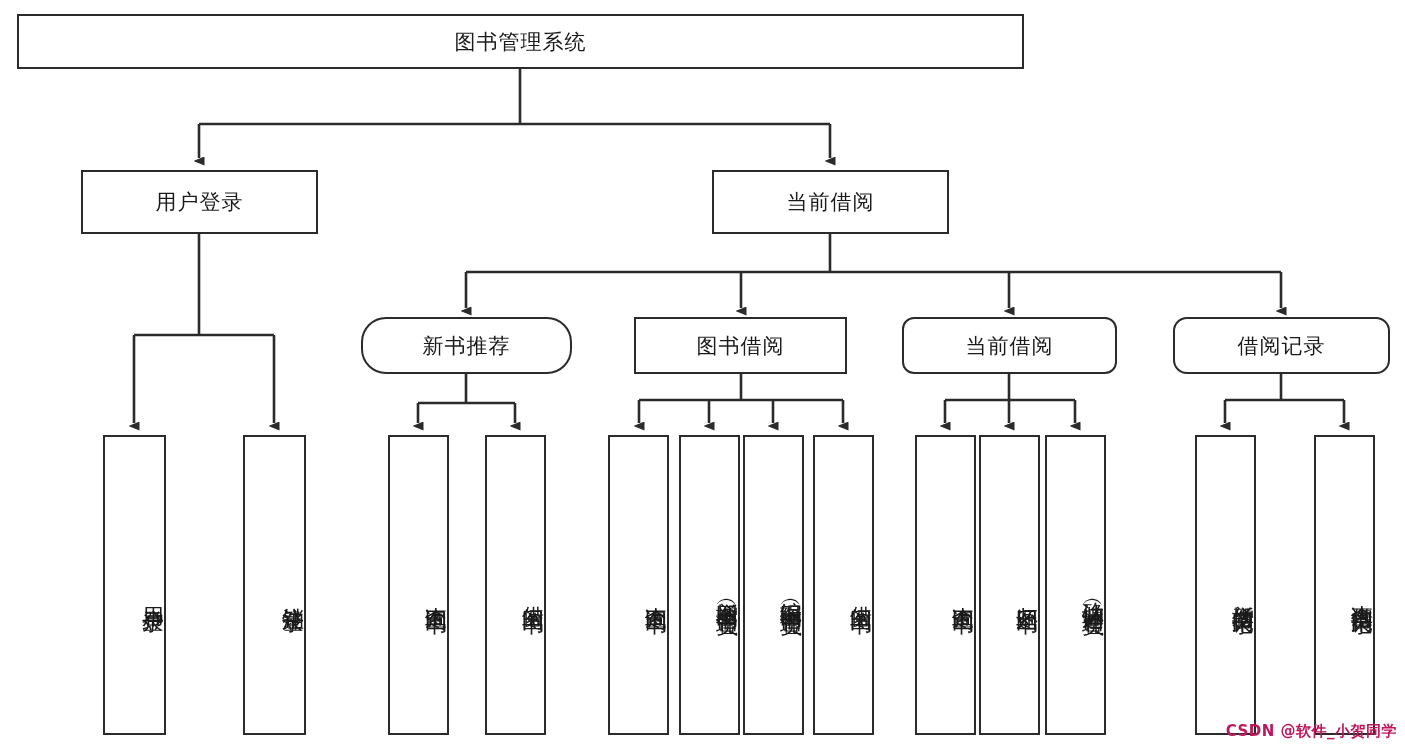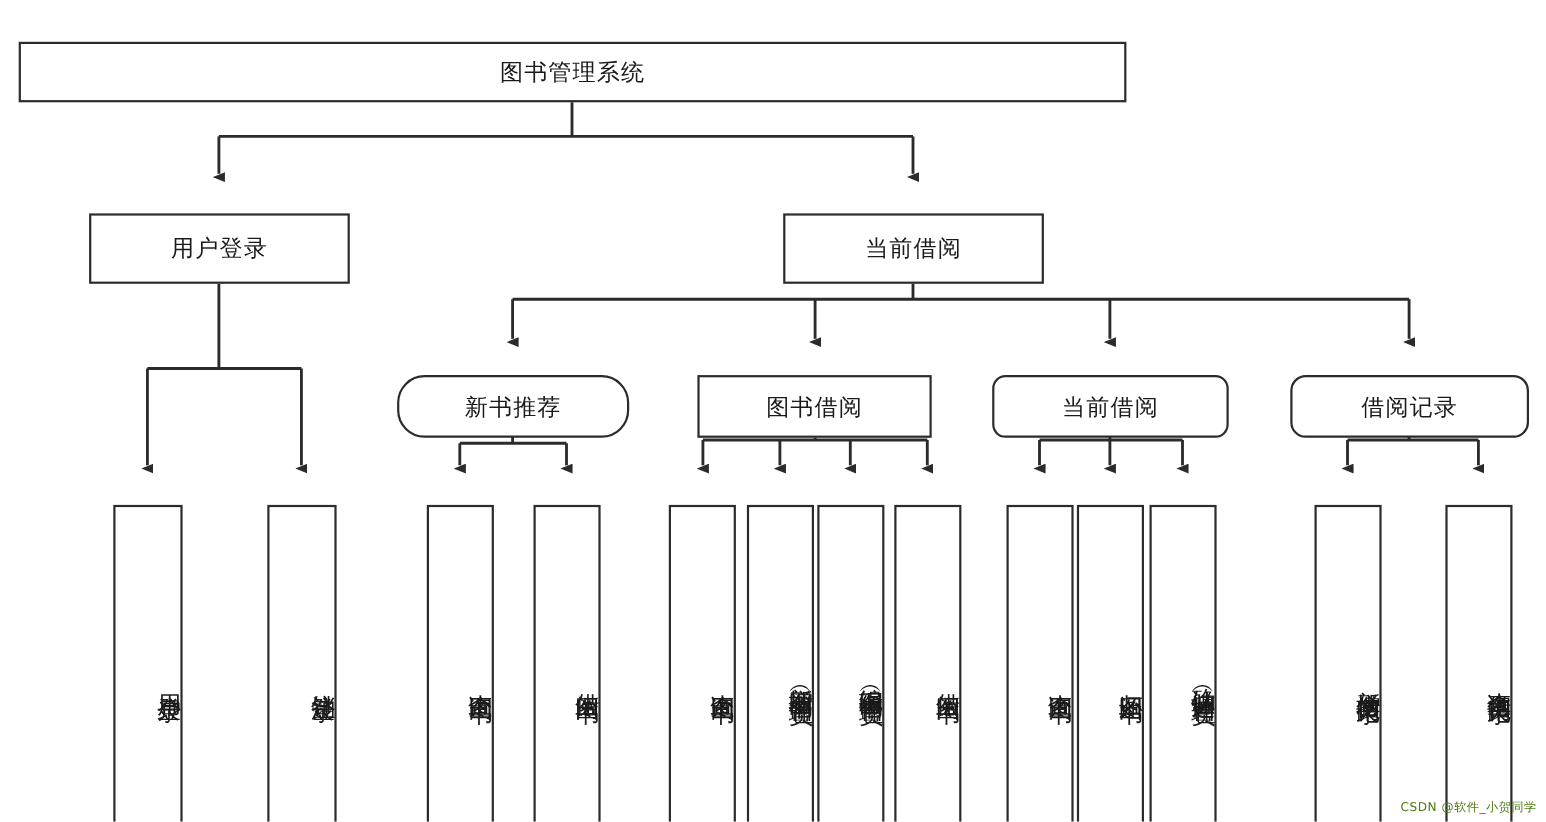--- a/index.html
+++ b/index.html
@@ -26,21 +26,20 @@
   }
   .node {
     position: absolute;
     box-sizing: border-box;
     border: 2px solid #2b2b2b;
     background: #ffffff;
     display: flex;
     align-items: center;
     justify-content: center;
     color: #1a1a1a;
-    margin-top: 24px;
   }
   .node.horiz {
     font-size: 21px;
     letter-spacing: 1px;
   }
   .node.vert {
     writing-mode: vertical-rl;
     text-orientation: upright;
     font-size: 22px;
     letter-spacing: 2px;
@@ -54,24 +53,25 @@
     text-orientation: upright;
     white-space: nowrap;
   }
   .root-node {
     font-size: 23px;
   }
   #watermark {
     position: absolute;
     right: 8px;
     bottom: 6px;
-    font-size: 11px;
-    color: #4d7c0f;
+    font-size: 15px;
+    color: #be185d;
     letter-spacing: 0.5px;
     white-space: nowrap;
+    font-weight: bold;
   }
 </style>
 </head>
 <body>
 
 <div id="canvas">
 
   <svg id="wires" viewBox="0 0 1405 747">
     <defs>
       <marker id="arrow" markerWidth="9" markerHeight="11" refX="1.5" refY="5.5" orient="auto" markerUnits="userSpaceOnUse">

